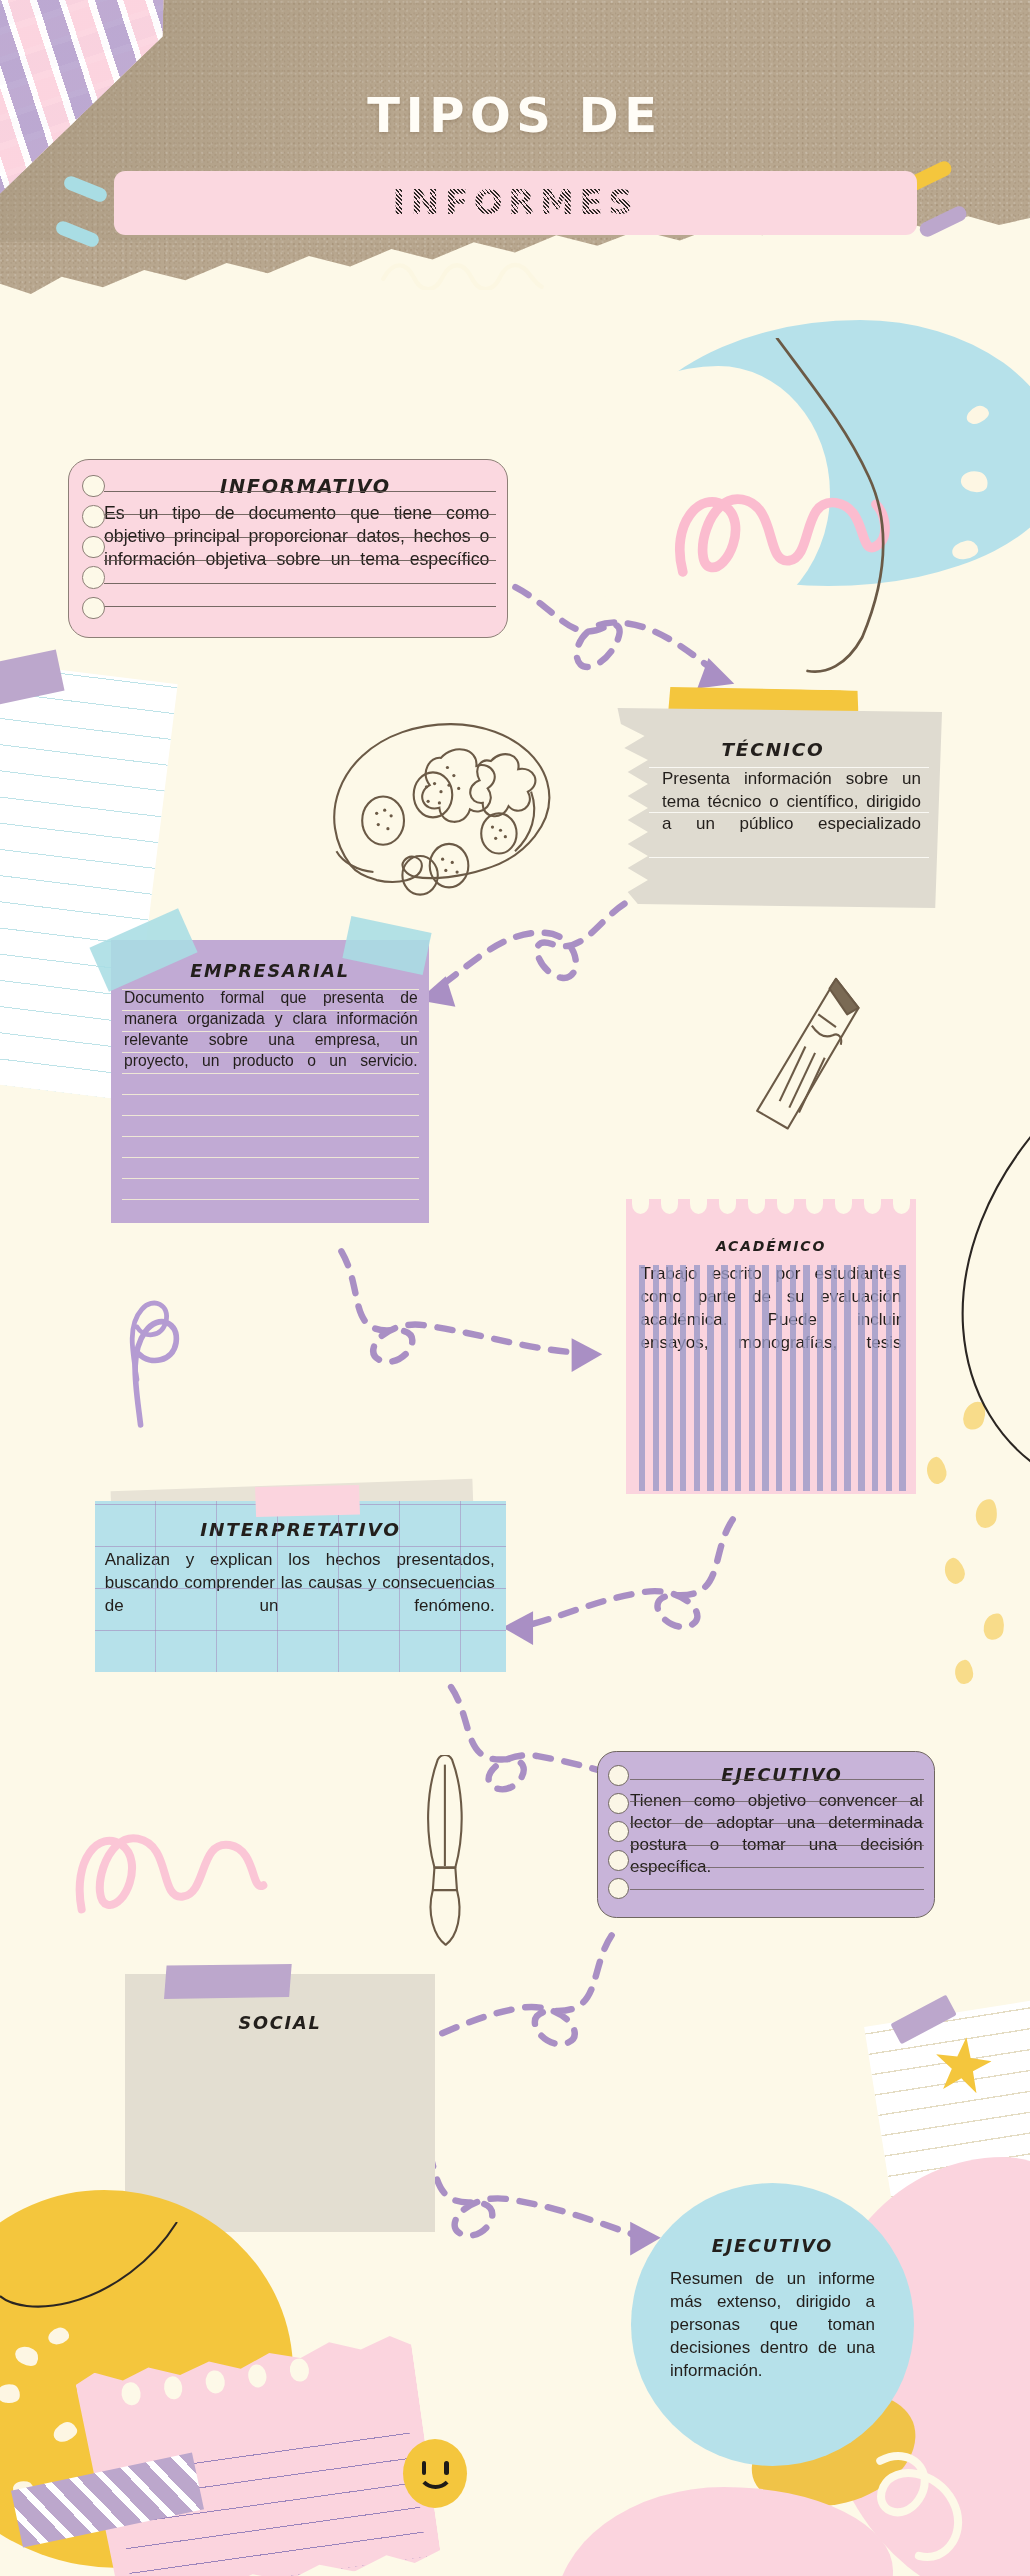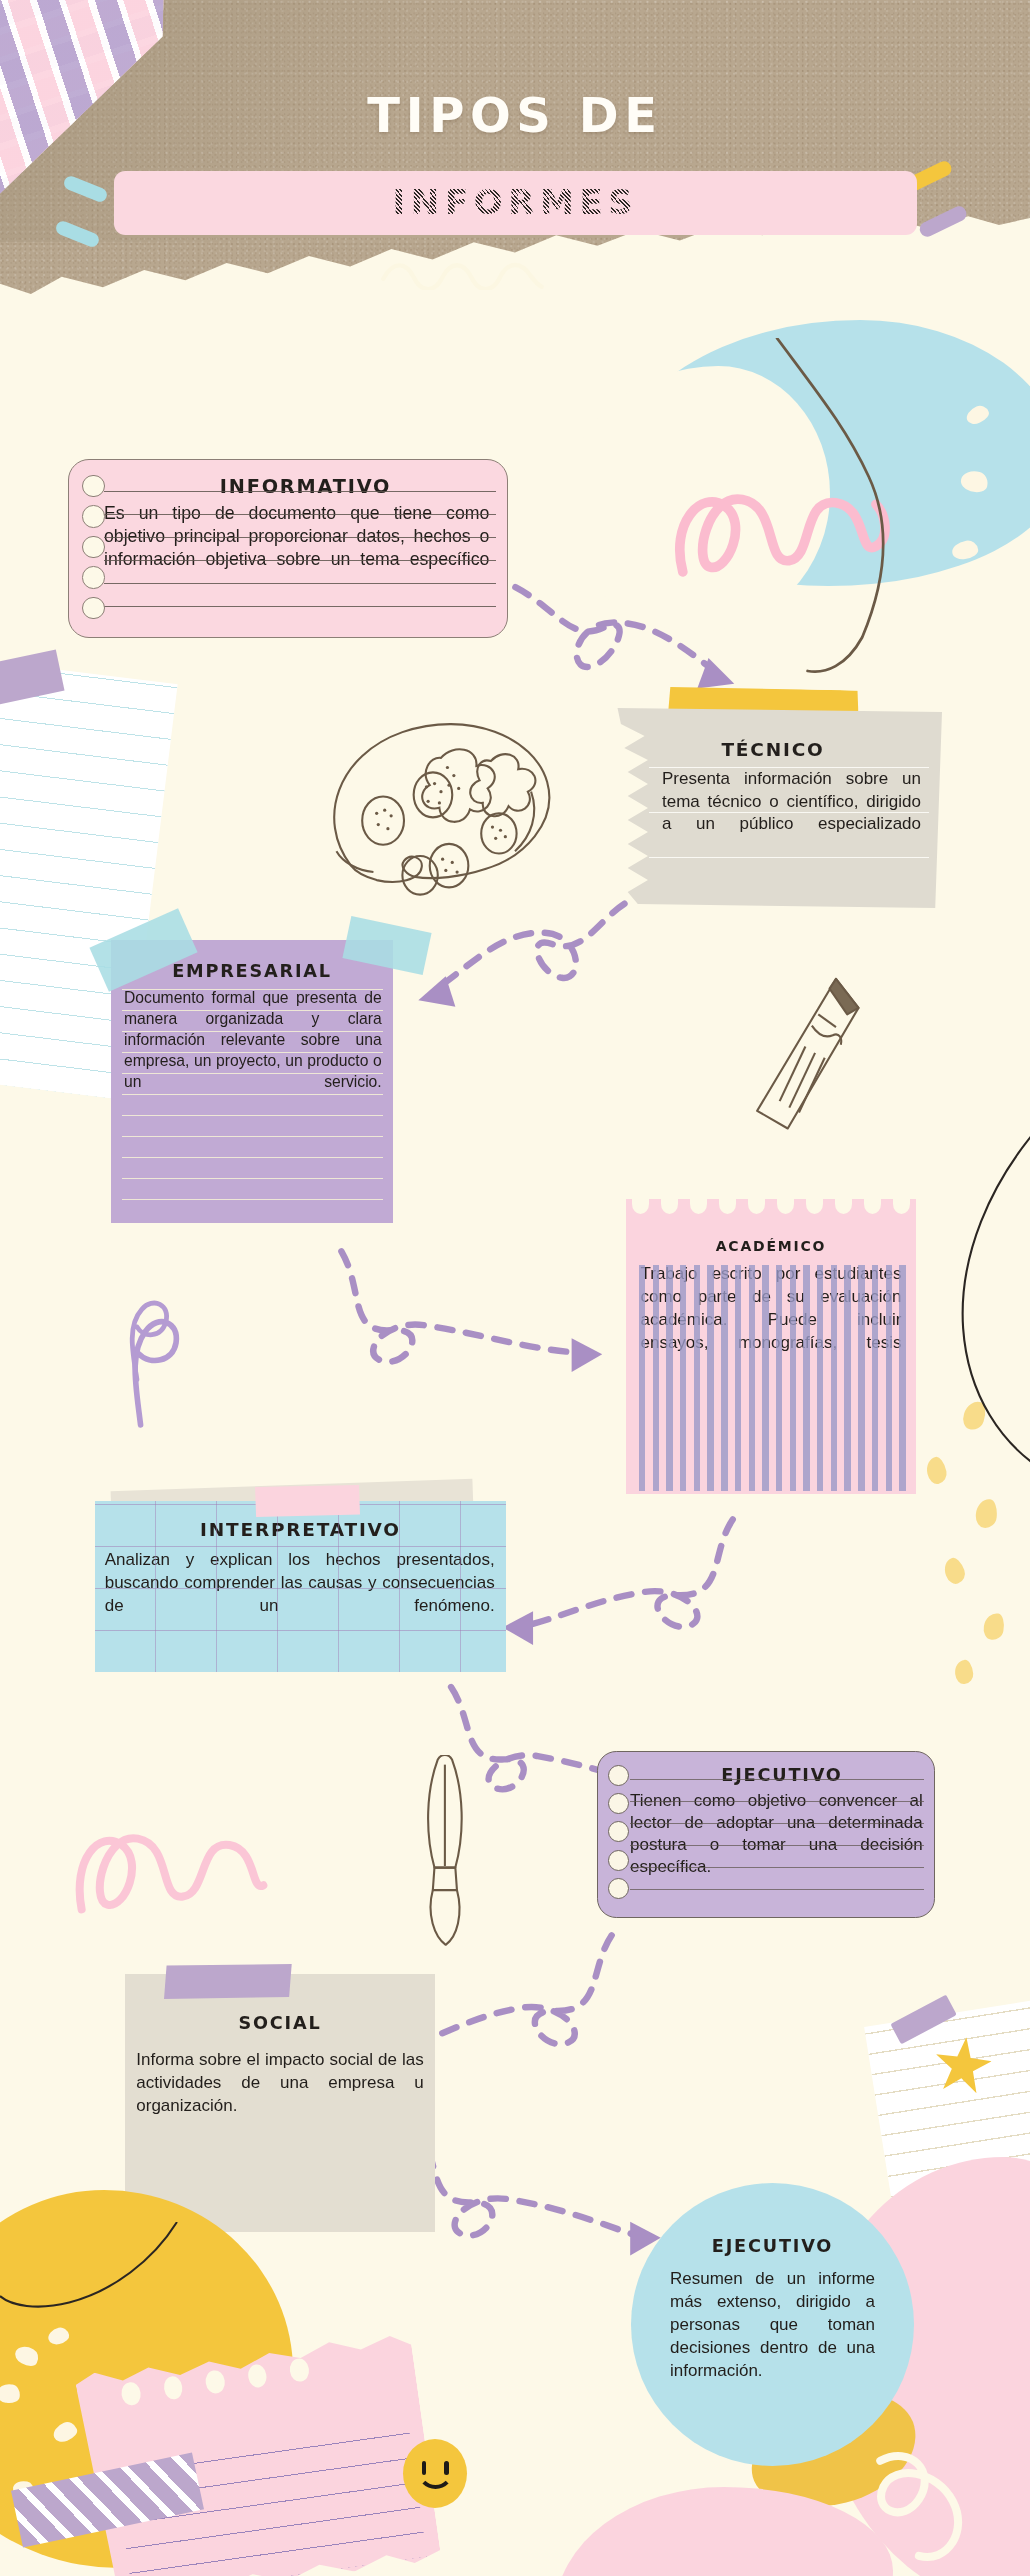--- a/index.html
+++ b/index.html
@@ -290,20 +290,21 @@
   .swirl { position: absolute; pointer-events: none; }
 
   
   .card { position: absolute; }
   .card h3 {
     font-family: "DejaVu Sans", sans-serif;
     font-weight: 700;
     letter-spacing: 1.8px;
     color: #231F1C;
     text-align: center;
+    font-style: italic;
   }
   .card p {
     font-family: "Liberation Sans", sans-serif;
     color: #221E1B;
     text-align: justify;
     text-align-last: justify;
   }
 
   
   .c-informativo {
@@ -360,21 +361,21 @@
   }
   .rules-white {
     position: absolute; left: 45px; right: 13px; top: 43px; bottom: 6.4px;
     background: repeating-linear-gradient(0deg, transparent 0 21.6px, #FBFAF5 21.6px 22.5px);
     opacity: .95; pointer-events: none;
   }
 
   
   .c-empresarial {
     left: 111px; top: 940px;
-    width: 282px; height: 283px;
+    width: 318px; height: 283px;
     background: #C1AAD4;
   }
   .c-empresarial h3 { font-size: 17.7px; margin: 21px 0 3.2px 0; }
   .c-empresarial p {
     font-size: 15.7px; line-height: 21px;
     margin: 6.4px 11.3px 0 13px;
   }
   .rules-cream {
     position: absolute; left: 11.3px; right: 9.7px; top: 48px; bottom: 3.2px;
     background: repeating-linear-gradient(0deg, transparent 0 20px, #F3EED6 20px 21px);
@@ -756,21 +757,20 @@
         <i></i>
         <i></i>
         <i></i>
     </div>
     <h3>EJECUTIVO</h3>
     <p>Tienen como objetivo convencer al lector de adoptar una determinada postura o tomar una decisión específica.</p>
   </div>
 
   <div class="card c-social">
     <h3>SOCIAL</h3>
-    <p>Informa sobre el impacto social de las actividades de una empresa u organización.</p>
   </div>
   <div class="tape-purple"></div>
 
   <div class="lined-br"></div>
   <div class="lined-br-tape"></div>
   <div class="star-yellow"></div>
 
   <div class="blob blob-pink-br"></div>
   <div class="blob blob-yellow-ej"></div>
 

